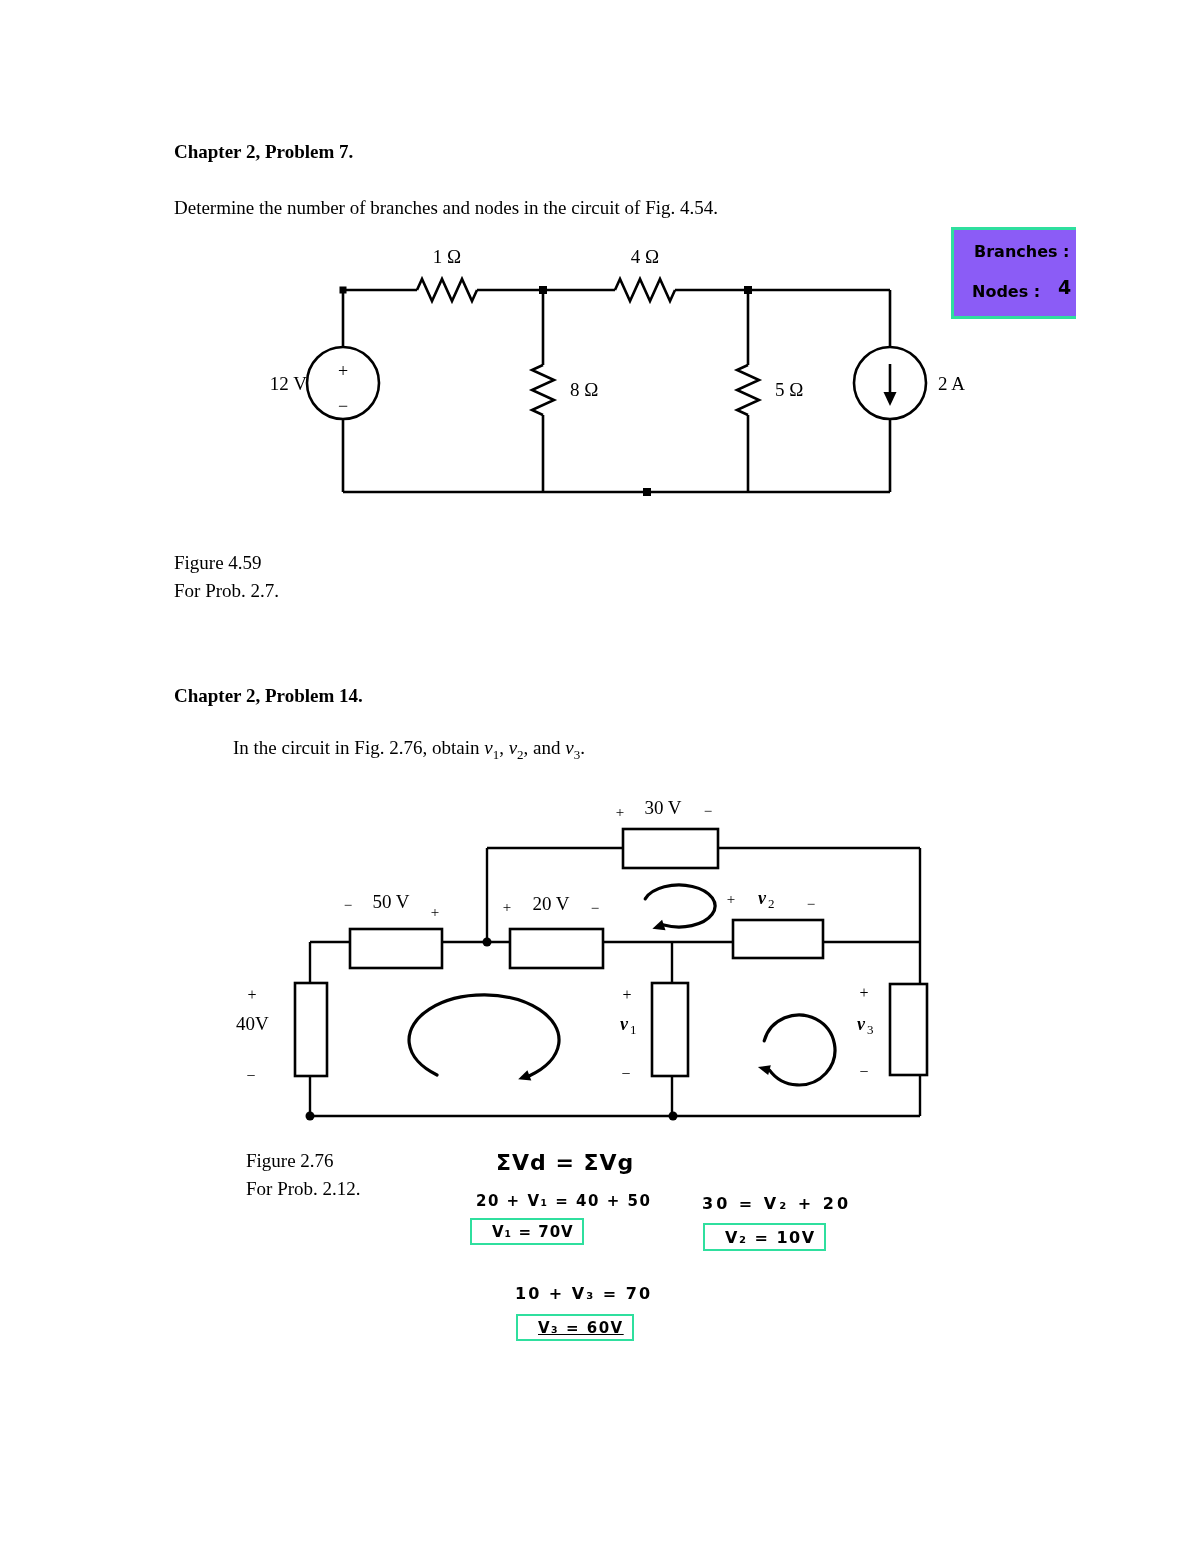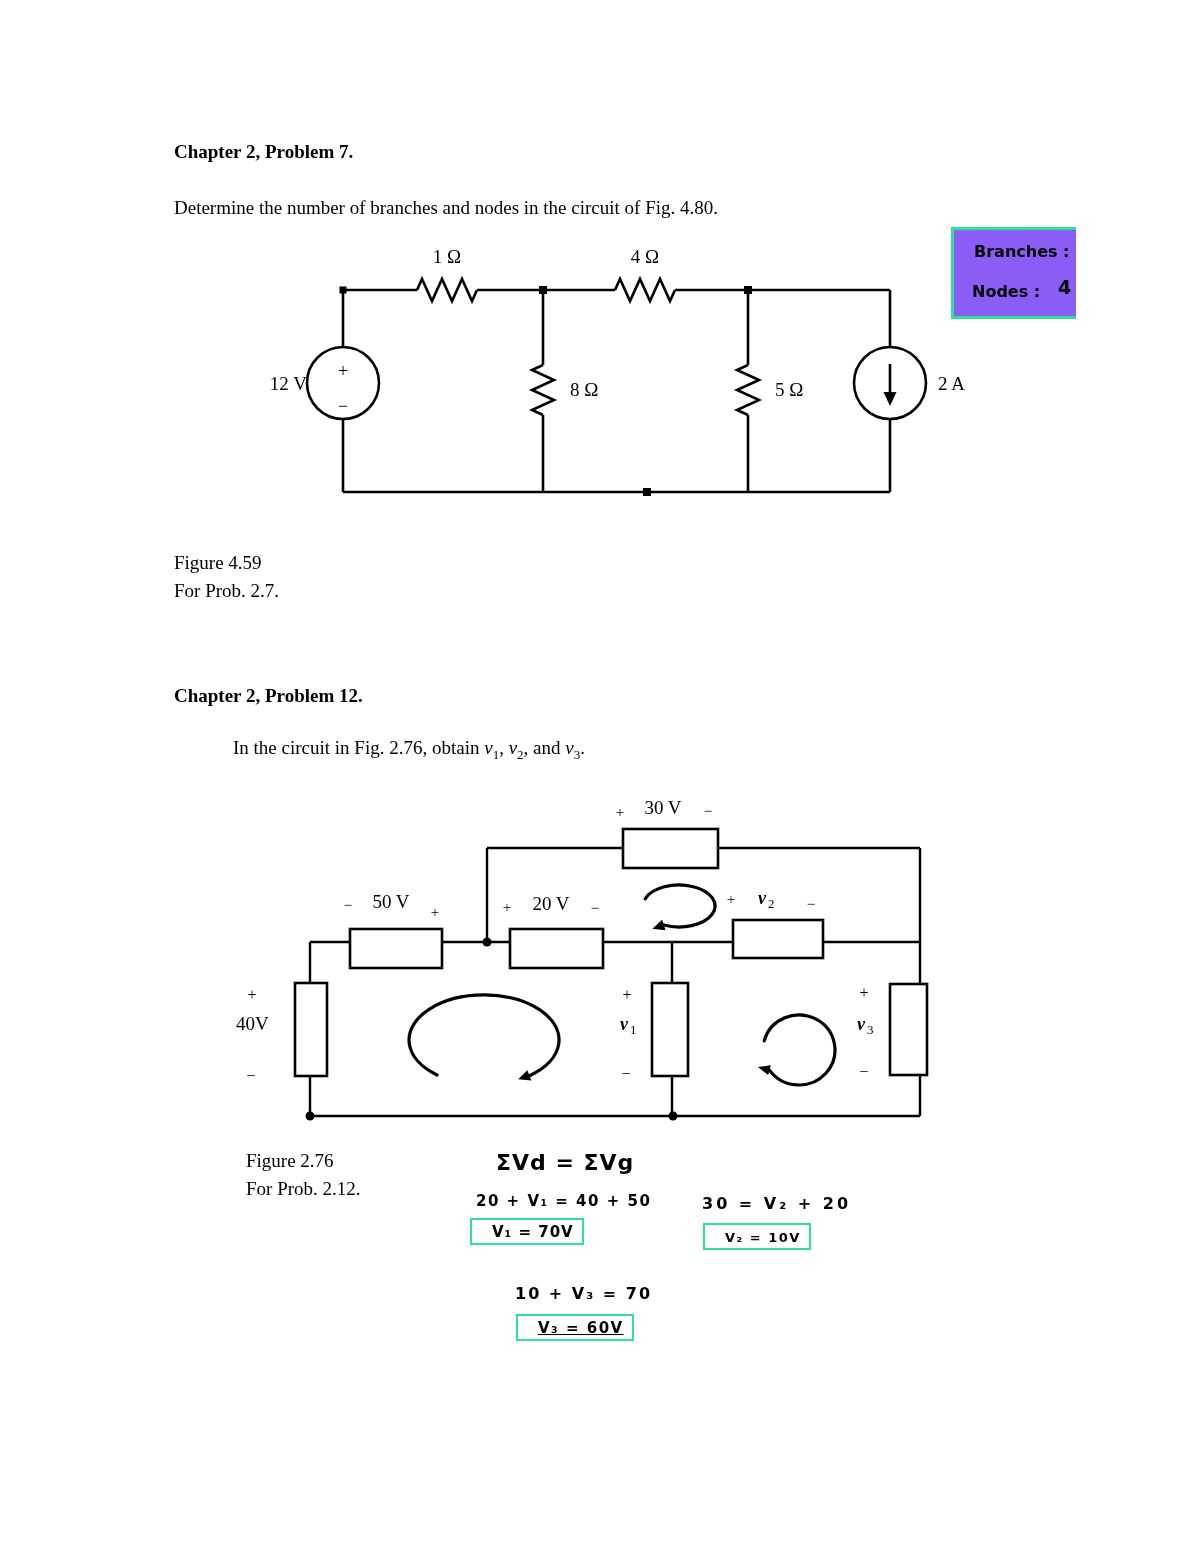--- a/index.html
+++ b/index.html
@@ -19,21 +19,21 @@
   .ebox{fill:#fff;stroke:#000;stroke-width:2.6;}
   sub{font-size:13px;}
   i{font-style:italic;}
 </style>
 </head>
 <body>
 
 <div id="page">
 
   <div class="abs doc bold" style="left:174px;top:141px;">Chapter 2, Problem 7.</div>
-  <div class="abs doc" style="left:174px;top:197px;">Determine the number of branches and nodes in the circuit of Fig. 4.80.</div>
+  <div class="abs doc" style="left:174px;top:197px;">Determine the number of branches and nodes in the circuit of Fig. 4.54.</div>
 
   <div class="abs ansbox" style="left:951px;top:227px;width:170px;height:86px;">
     <span class="abs hand" style="left:20px;top:12px;font-size:16px;">Branches :</span>
     <span class="abs hand" style="left:136px;top:8px;font-size:19px;">6</span>
     <span class="abs hand" style="left:18px;top:52px;font-size:16px;">Nodes :</span>
     <span class="abs hand" style="left:104px;top:46px;font-size:19px;">4</span>
   </div>
 
   <svg class="abs" style="left:230px;top:230px;" width="770" height="300" viewBox="0 0 770 300">
     <g>
@@ -94,21 +94,21 @@
     <text x="545" y="166" font-size="19">5 Ω</text>
     <text x="77" y="160" font-size="19" text-anchor="end">12 V</text>
     <text x="708" y="160" font-size="19">2 A</text>
   </svg>
 
   <div class="abs doc cap" style="left:174px;top:549px;">
     <div>Figure 4.59</div>
     <div>For Prob. 2.7.</div>
   </div>
 
-  <div class="abs doc bold" style="left:174px;top:685px;">Chapter 2, Problem 12.</div>
+  <div class="abs doc bold" style="left:174px;top:685px;">Chapter 2, Problem 14.</div>
 
   <div class="abs doc" style="left:233px;top:737px;"><span>In the circuit in Fig. 2.76, obtain </span><i>v</i><sub>1</sub><span>, </span><i>v</i><sub>2</sub><span>, and </span><i>v</i><sub>3</sub><span>.</span></div>
 
   <svg class="abs" style="left:230px;top:780px;" width="770" height="370" viewBox="0 0 770 370">
     <g>
       <path class="wire-thin" d="M257 68 H690"></path>
       <path class="wire-thin" d="M257 68 V162"></path>
       <path class="wire-thin" d="M80 162 H690"></path>
       <path class="wire-thin" d="M690 68 V336"></path>
       <path class="wire-thin" d="M80 162 V336"></path>
@@ -184,21 +184,21 @@
 
   <div class="abs hand" style="left:496px;top:1150px;font-size:22px;letter-spacing:1px;">ΣVd = ΣVg</div>
 
   <div class="abs hand" style="left:476px;top:1192px;font-size:15px;letter-spacing:1.5px;">20 + V₁ = 40 + 50</div>
   <div class="greenbox" style="left:470px;top:1218px;">
     <span class="hand" style="font-size:15px;letter-spacing:1px;">V₁ = 70V</span>
   </div>
 
   <div class="abs hand" style="left:702px;top:1194px;font-size:16px;letter-spacing:3px;">30 = V₂ + 20</div>
   <div class="greenbox" style="left:703px;top:1223px;">
-    <span class="hand" style="font-size:13px;letter-spacing:1.5px;">V₂ = 10V</span>
+    <span class="hand" style="font-size:16px;letter-spacing:1.5px;">V₂ = 10V</span>
   </div>
 
   <div class="abs hand" style="left:515px;top:1284px;font-size:16px;letter-spacing:2px;">10 + V₃ = 70</div>
   <div class="greenbox" style="left:516px;top:1314px;text-decoration:underline;">
     <span class="hand" style="font-size:15px;letter-spacing:1.5px;">V₃ = 60V</span>
   </div>
 
 </div>
 
 </body></html>

